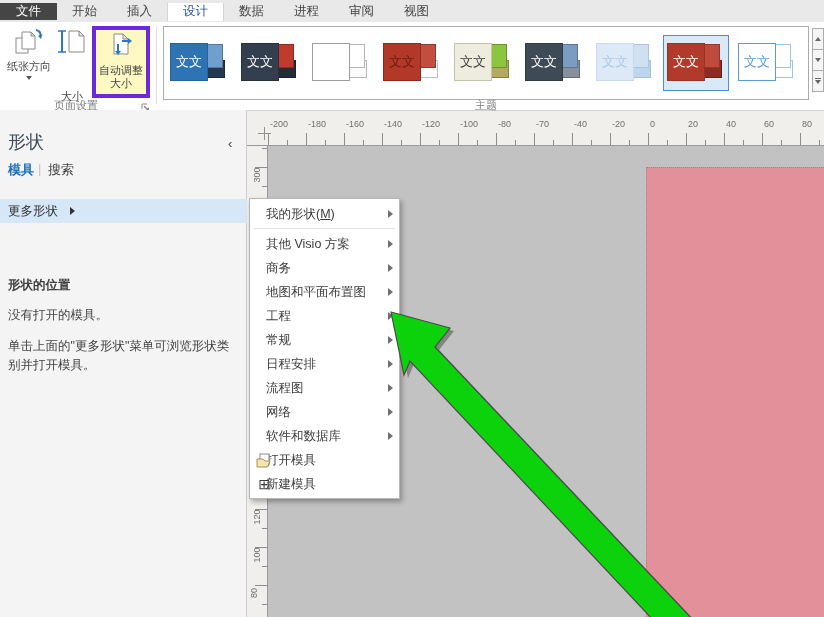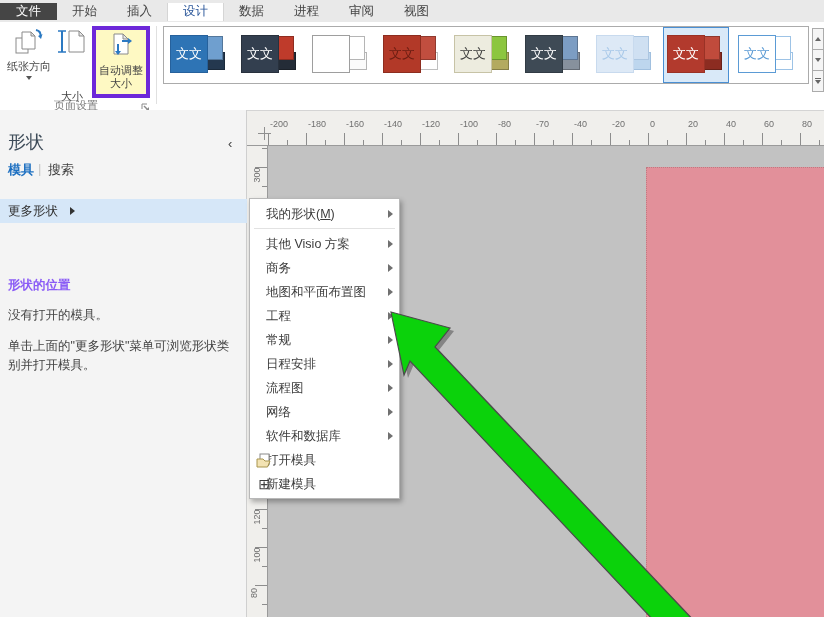--- a/index.html
+++ b/index.html
@@ -17,21 +17,21 @@
   .ribbon{position:absolute;left:0;top:22px;width:824px;height:88px;background:#fff;
           border-bottom:1px solid #d4d4d4;z-index:5;}
   .rgroup-label{position:absolute;font-size:11px;color:#7a7a7a;text-align:center;}
   .rbtn{position:absolute;top:4px;height:72px;display:flex;flex-direction:column;align-items:center;
         font-size:11px;color:#444;text-align:center;line-height:13px;}
   .rbtn .ic{height:34px;display:flex;align-items:center;justify-content:center;}
   .rbtn.hl{background:#fef9c3;border:4px solid #6d28d9;}
   .caret{width:0;height:0;border-left:3.5px solid transparent;border-right:3.5px solid transparent;
          border-top:4px solid #555;margin-top:3px;}
   .vsep{position:absolute;left:156px;top:4px;width:1px;height:78px;background:#e0e0e0;}
-  .gallery{position:absolute;left:163px;top:4px;width:646px;height:58px;border:1px solid #ababab;
+  .gallery{position:absolute;left:163px;top:4px;width:646px;height:74px;border:1px solid #ababab;
            background:#fff;display:flex;align-items:center;padding-left:3px;box-sizing:border-box;}
   .theme-cell{position:relative;width:64px;height:54px;margin-right:7px;flex:0 0 auto;}
   .theme-cell.sel{outline:1px solid #4a8fd3;background:#d9e9f8;}
   .th-sq3{position:absolute;left:40px;top:24px;width:16px;height:16px;border:1px solid;}
   .th-sq2{position:absolute;left:32px;top:8px;width:22px;height:22px;border:1px solid;}
   .th-main{position:absolute;left:3px;top:7px;width:36px;height:36px;border:1px solid;
            display:flex;align-items:center;justify-content:center;font-size:13px;}
   .gscroll{position:absolute;left:812px;top:6px;width:12px;display:flex;flex-direction:column;}
   .gsbtn{height:20px;border:1px solid #ababab;background:#f5f5f5;display:flex;align-items:center;
          justify-content:center;margin-bottom:-1px;}
@@ -44,21 +44,21 @@
   .panel-title{position:absolute;left:8px;top:20px;font-size:18px;color:#3e4c59;}
   .panel-collapse{position:absolute;left:228px;top:26px;font-size:13px;color:#444;}
   .ptab{position:absolute;top:51px;font-size:13px;}
   .ptab.active{color:#1e70c1;font-weight:bold;}
   .ptab-sep{position:absolute;left:38px;top:51px;color:#c5c5c5;font-size:13px;}
   .more-row{position:absolute;left:0;top:89px;width:247px;height:24px;background:#d6e7f8;
             display:flex;align-items:center;font-size:12.5px;color:#333;}
   .more-row .lbl{margin-left:8px;}
   .more-arrow{width:0;height:0;border-top:4px solid transparent;border-bottom:4px solid transparent;
               border-left:5px solid #333;margin-left:12px;}
-  .sect-title{position:absolute;left:8px;top:167px;font-size:12.5px;font-weight:bold;color:#8b5cf6;}
+  .sect-title{position:absolute;left:8px;top:167px;font-size:12.5px;font-weight:bold;color:#404040;}
   .p-empty{position:absolute;left:8px;top:197px;font-size:12.5px;color:#444;}
   .p-hint{position:absolute;left:8px;top:227px;width:232px;font-size:12.5px;color:#444;line-height:19px;}
   
   .hruler{position:absolute;left:247px;top:110px;width:577px;height:36px;background:#f0efec;
           border-bottom:1px solid #9a9a9a;box-sizing:border-box;z-index:2;}
   .vruler{position:absolute;left:247px;top:146px;width:21px;height:471px;background:#f0efec;
           border-right:1px solid #9a9a9a;box-sizing:border-box;z-index:2;}
   .htick{position:absolute;bottom:0;width:1px;background:#8d8d8d;}
   .hlab{position:absolute;top:9px;font-size:9px;color:#6f6f6f;}
   .vtick{position:absolute;right:0;height:1px;background:#8d8d8d;}
@@ -239,20 +239,21 @@
         </div>
       <div class="gsbtn">
           <span class="tri-down"></span>
         </div>
       <div class="gsbtn">
           <span class="tri-bar">
             <span class="tri-down"></span>
           </span>
         </div>
     </div>
+    <div class="rgroup-label" style="left:163px;top:76px;width:646px;">主题</div>
   </div>
 
   <div class="hruler" id="hruler">
       <div class="htick" style="left: 21px; height: 12px;"></div>
       <span class="hlab" style="left: 23px;">-200</span>
       <div class="htick" style="left: 40px; height: 5px;"></div>
       <div class="htick" style="left: 59px; height: 12px;"></div>
       <span class="hlab" style="left: 61px;">-180</span>
       <div class="htick" style="left: 78px; height: 5px;"></div>
       <div class="htick" style="left: 97px; height: 12px;"></div>

